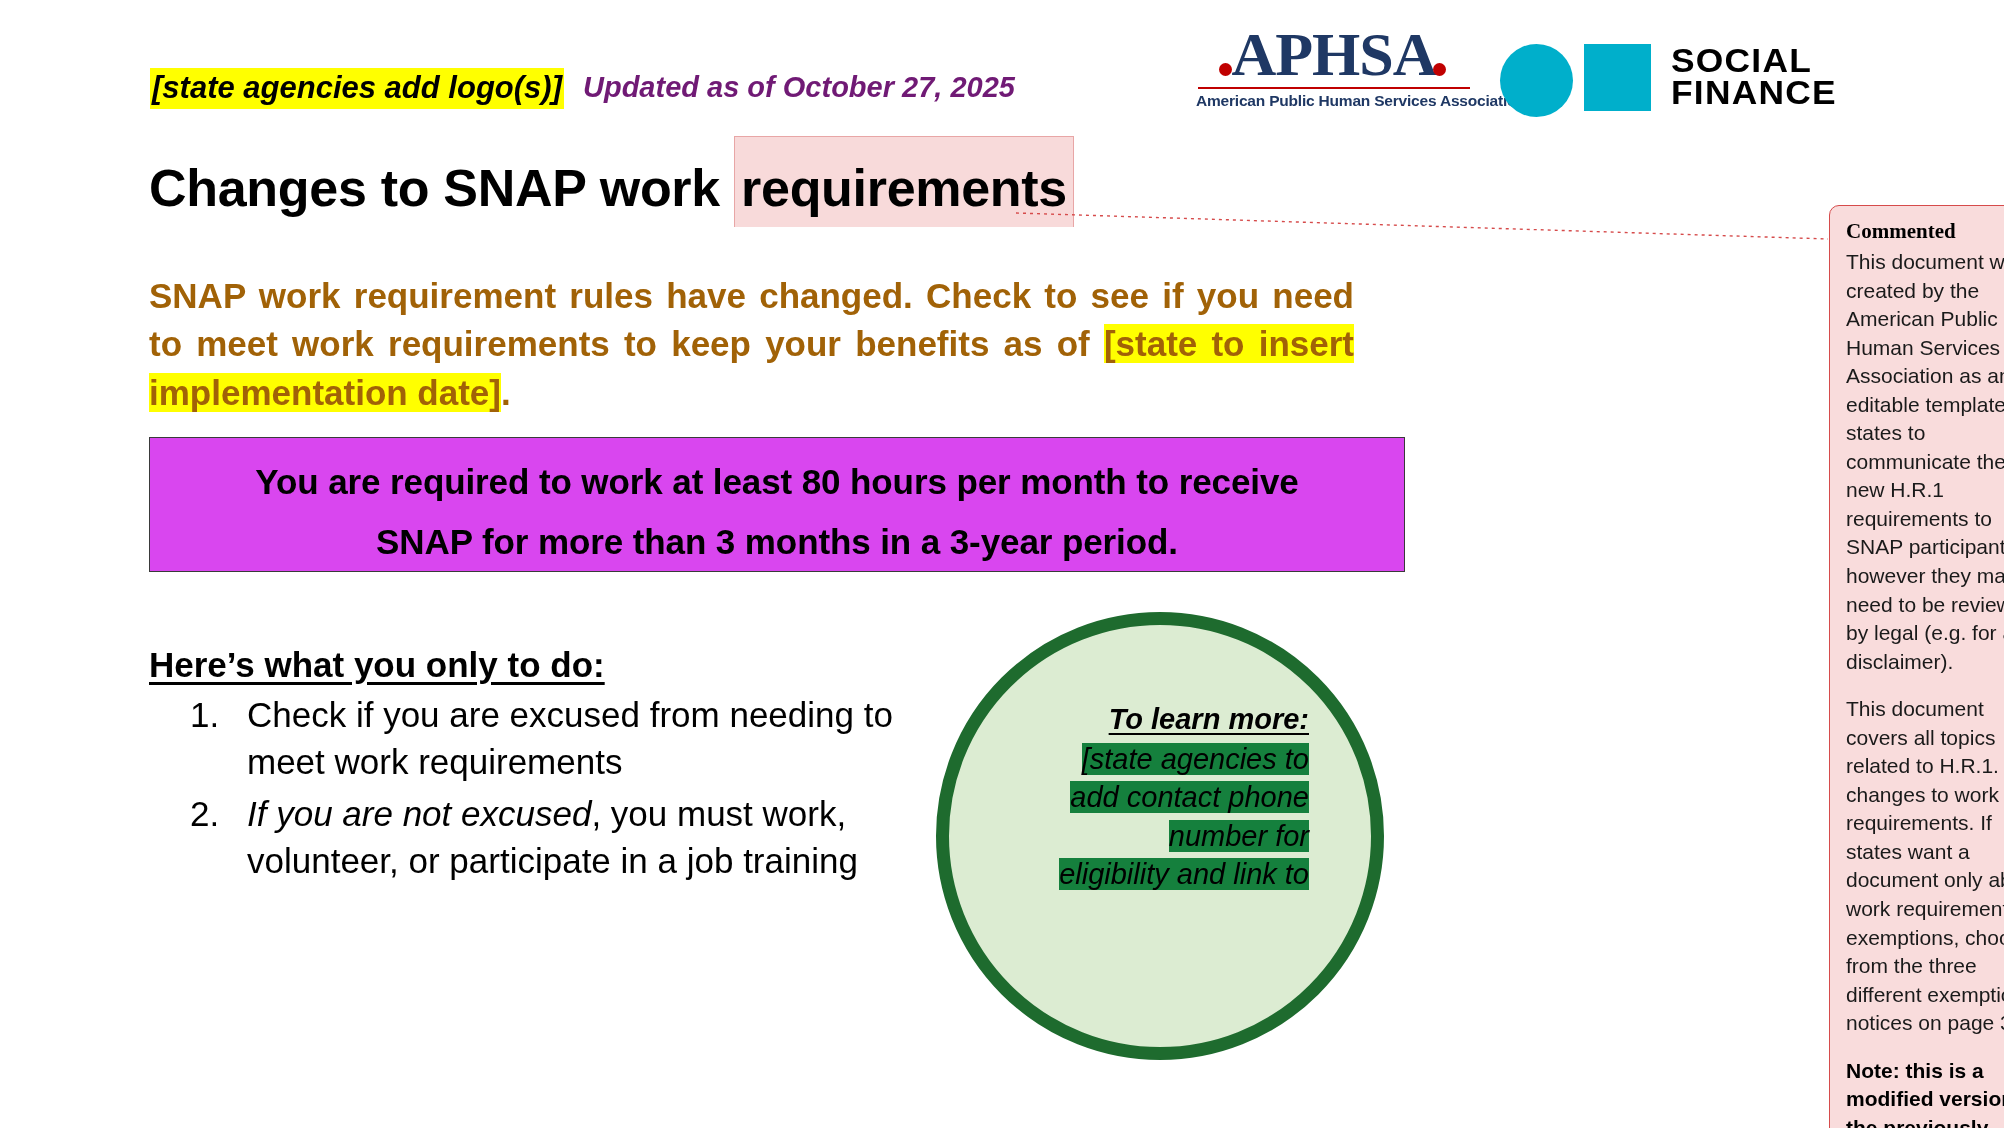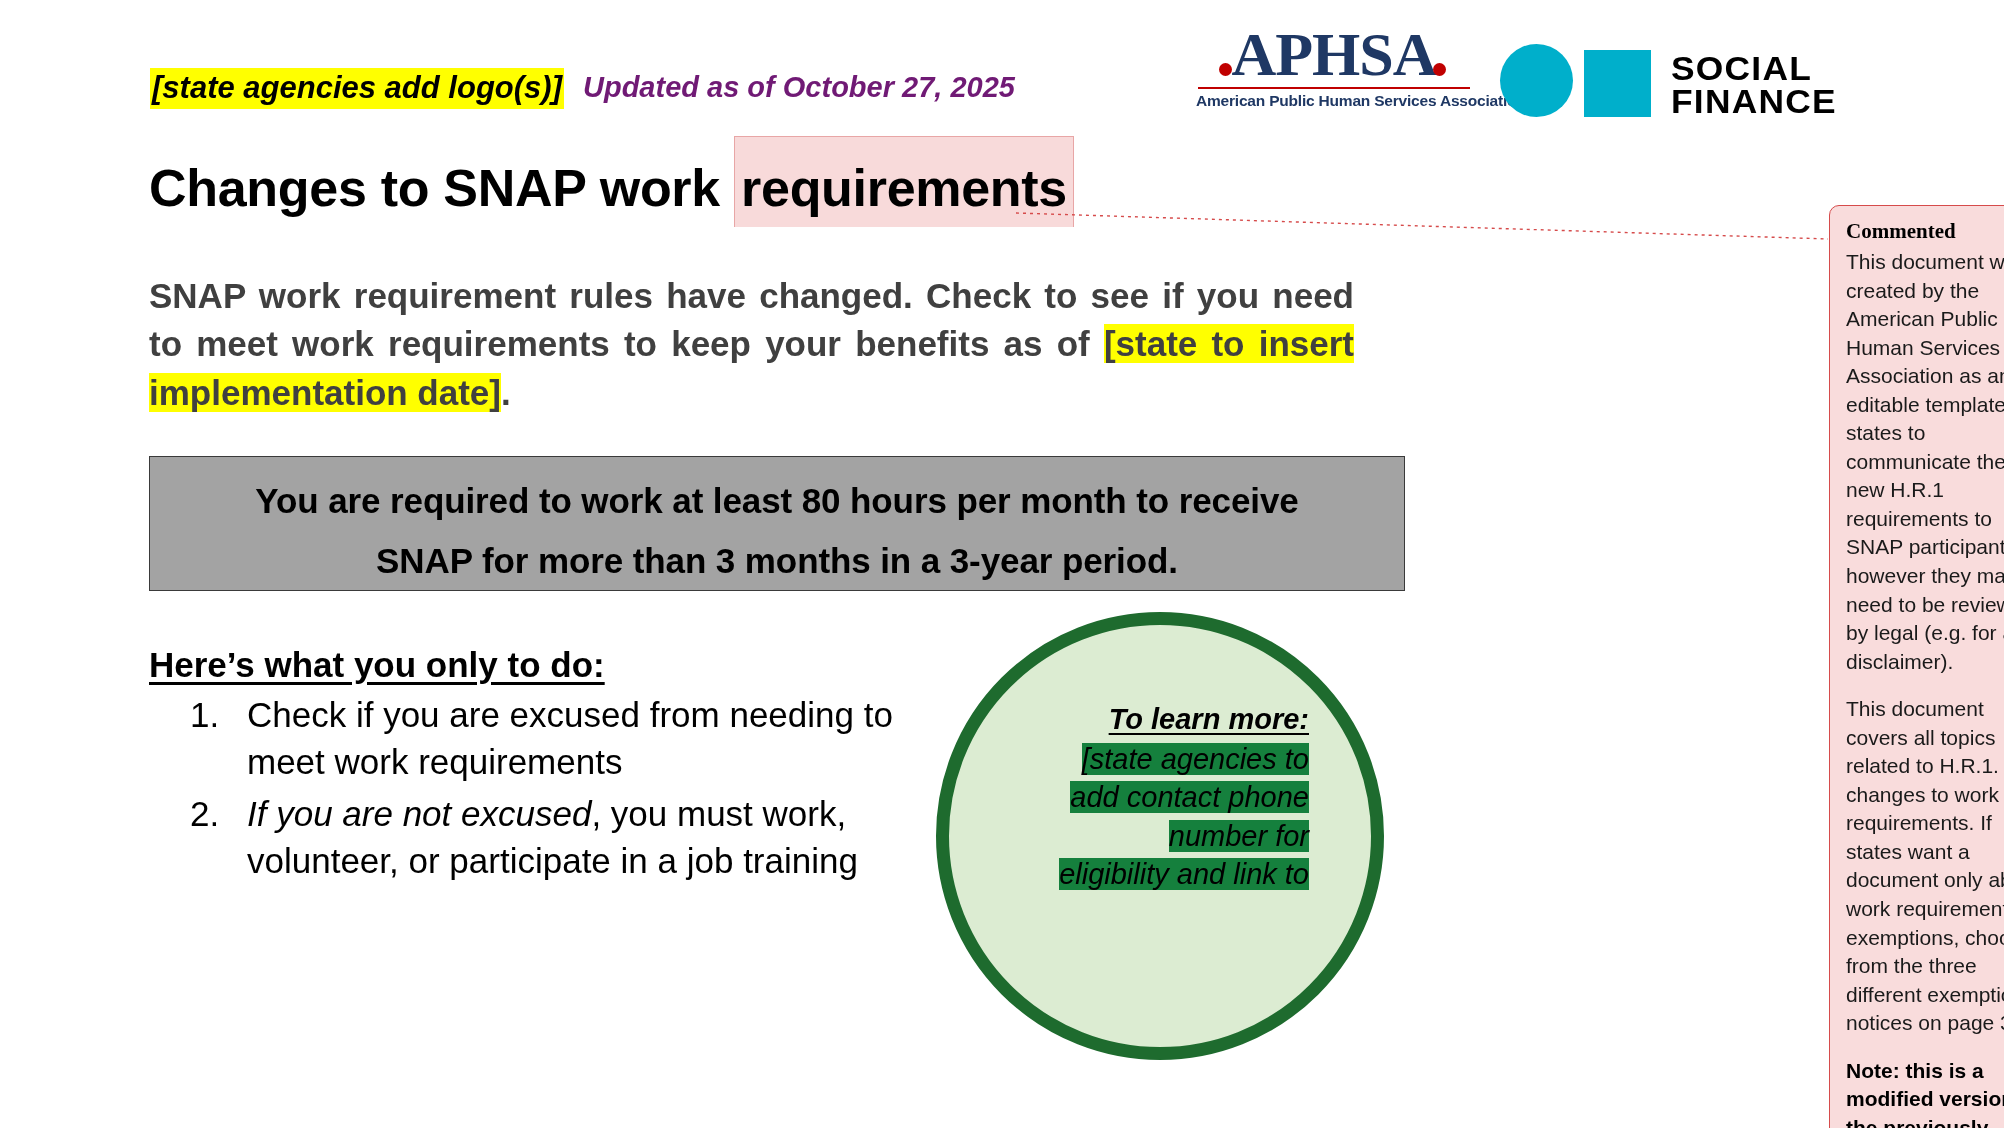--- a/index.html
+++ b/index.html
@@ -91,21 +91,21 @@
     text-align: center;
     white-space: nowrap;
     letter-spacing: -0.2px;
   }
 
   
   .socfin {
     position: absolute;
     left: 1500px; top: 44px;
     display: flex;
-    align-items: flex-end;
+    align-items: flex-start;
     gap: 11px;
   }
   .sf-circle {
     width: 73px; height: 73px;
     border-radius: 50%;
     background: #00AFCB;
   }
   .sf-square {
     width: 67px; height: 67px;
     background: #00AFCB;
@@ -151,32 +151,32 @@
   }
 
   
   .lead {
     position: absolute;
     left: 149px; top: 272px;
     width: 1205px;
     font-size: 35px;
     font-weight: bold;
     line-height: 1.38;
-    color: #404040;
+    color: #a16207;
     text-align: justify;
     text-justify: inter-word;
   }
   .lead .hl { background: #ffff00; }
 
   
   .pinkbox {
     position: absolute;
-    left: 149px; top: 456px;
+    left: 149px; top: 437px;
     width: 1256px; height: 135px;
-    background: #a3a3a3;
+    background: #d946ef;
     border: 1.5px solid #3a3a3a;
     padding: 14px 20px 0 20px;
   }
   .pinkbox p {
     font-size: 35px;
     font-weight: bold;
     line-height: 1.72;
     color: #000;
     text-align: center;
     letter-spacing: -0.1px;

